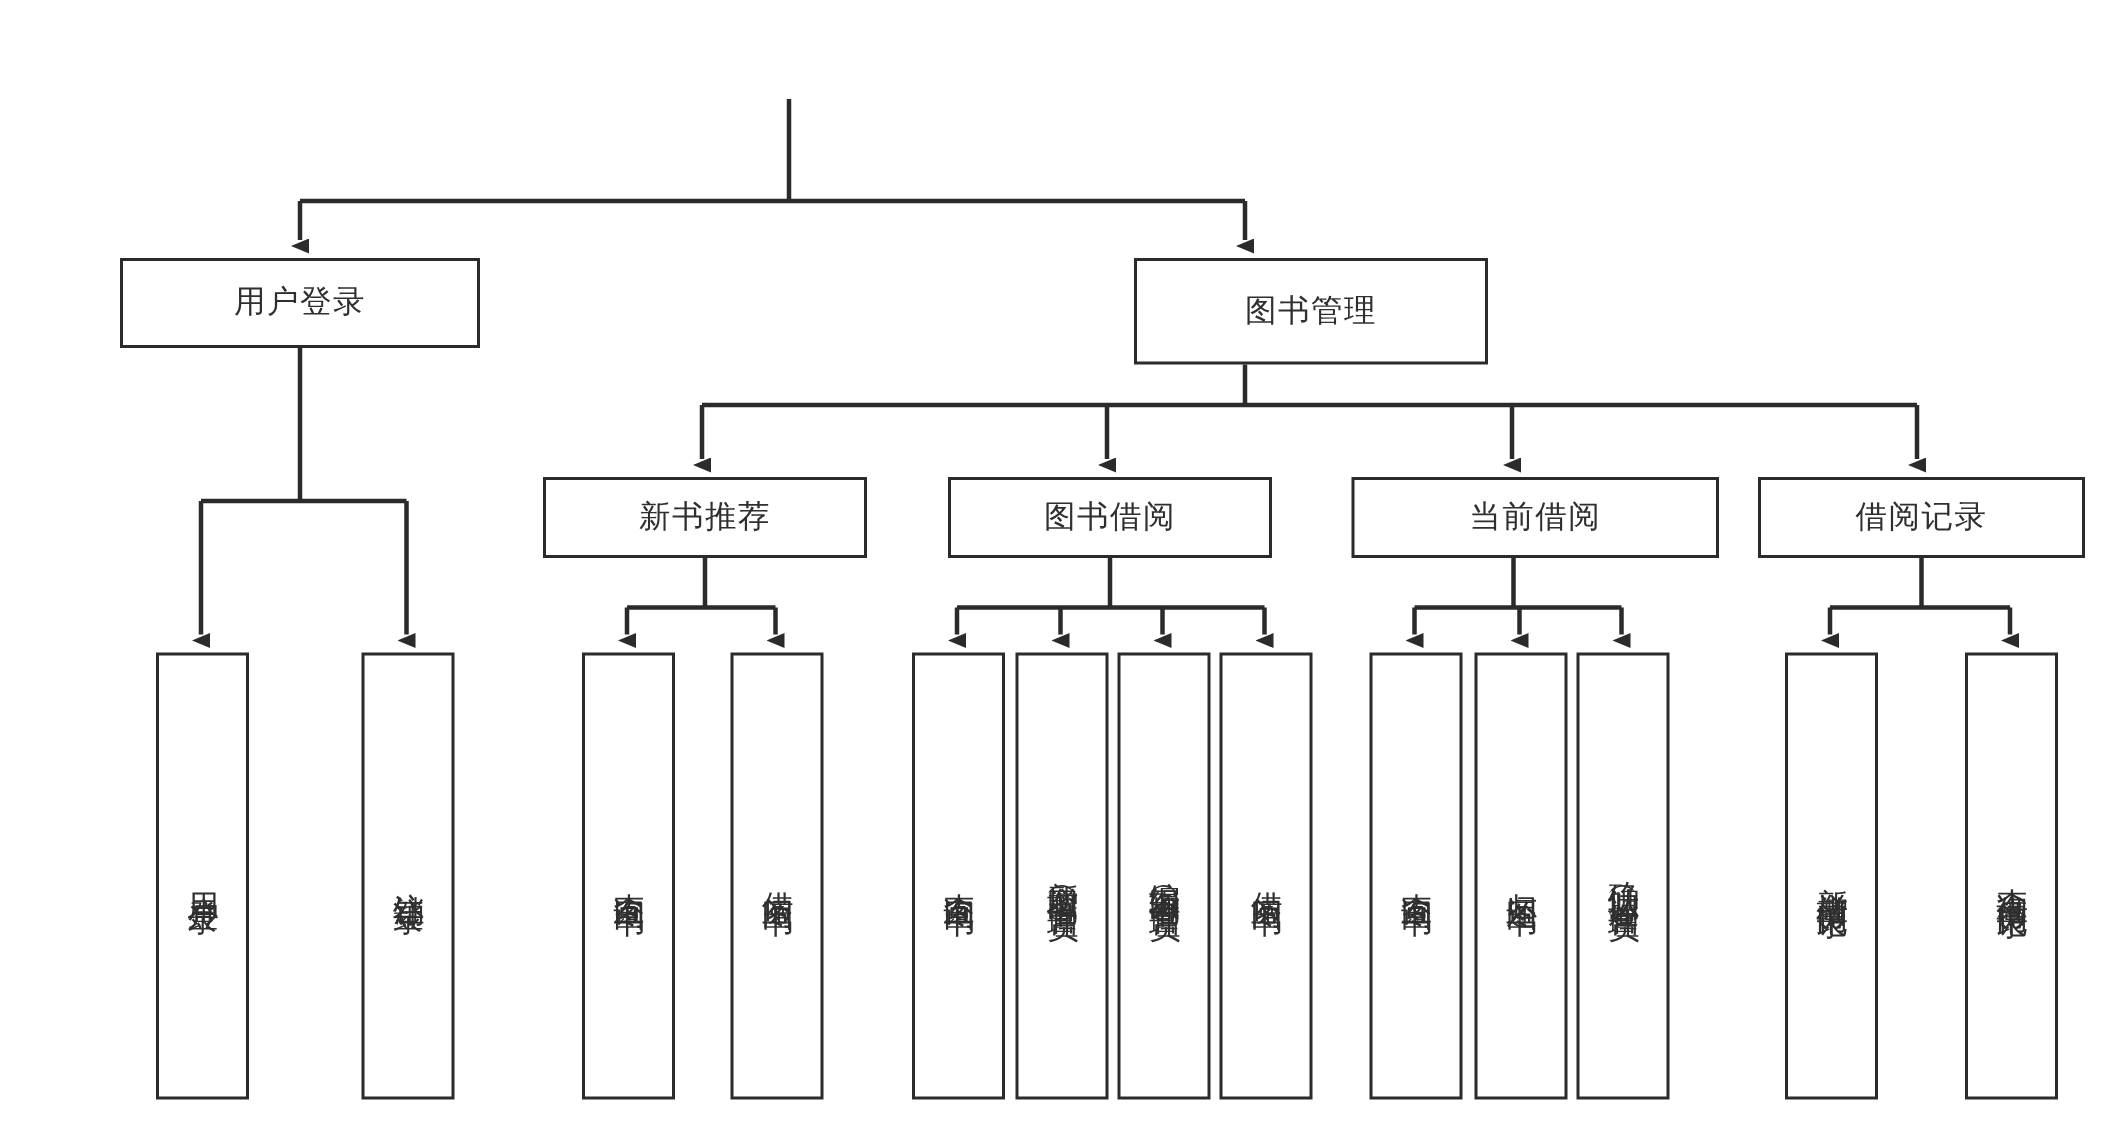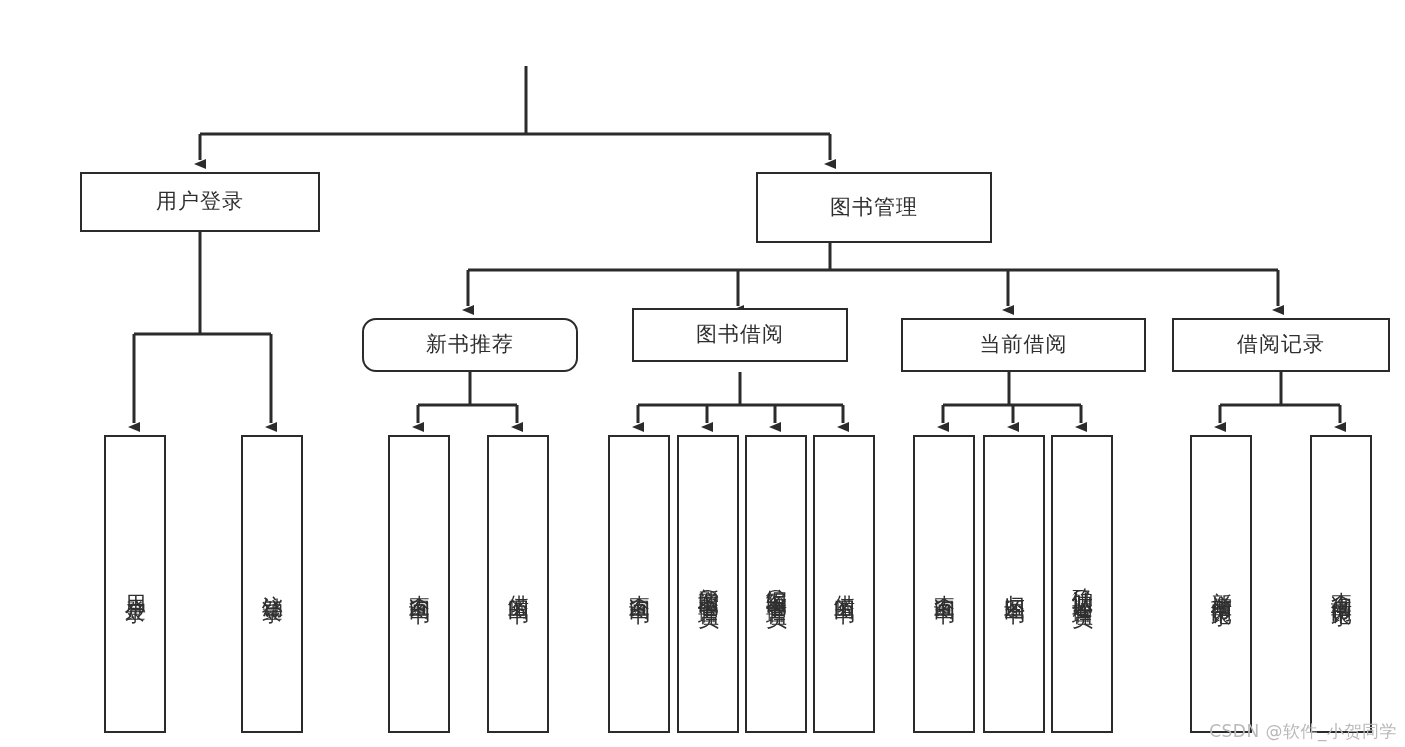--- a/index.html
+++ b/index.html
@@ -116,24 +116,24 @@
   </svg>
 
 
   <div id="nodes-layer">
       <div class="node horiz" style="left: 80px; top: 172px; width: 240px; height: 60px;">
         <span class="">用户登录</span>
       </div>
       <div class="node horiz" style="left: 712px; top: 172px; width: 236px; height: 71px; margin-left: 44px;">
         <span class="">图书管理</span>
       </div>
-      <div class="node horiz" style="left: 362px; top: 318px; width: 216px; height: 54px; border-radius: 14px;">
+      <div class="node horiz" style="left: 362px; top: 318px; width: 216px; height: 54px;">
         <span class="">新书推荐</span>
       </div>
-      <div class="node horiz" style="left: 632px; top: 308px; width: 216px; height: 54px;">
+      <div class="node horiz" style="left: 632px; top: 318px; width: 216px; height: 54px;">
         <span class="">图书借阅</span>
       </div>
       <div class="node horiz" style="left: 901px; top: 318px; width: 245px; height: 54px;">
         <span class="">当前借阅</span>
       </div>
       <div class="node horiz" style="left: 1172px; top: 318px; width: 218px; height: 54px; justify-content: center;">
         <span class="">借阅记录</span>
       </div>
       <div class="node vert" style="left: 104px; top: 435px; width: 62px; height: 298px;">
         <span class="vlabel">用户登录</span>
@@ -169,14 +169,13 @@
         <span class="vlabel">确认归还（管理员）</span>
       </div>
       <div class="node vert" style="left: 1190px; top: 435px; width: 62px; height: 298px;">
         <span class="vlabel">新增借阅记录</span>
       </div>
       <div class="node vert" style="left: 1310px; top: 435px; width: 62px; height: 298px;">
         <span class="vlabel">查询借阅记录</span>
       </div>
     </div>
 
-  <div class="watermark">CSDN @软件_小贺同学</div>
 </div>
 
 </body></html>

